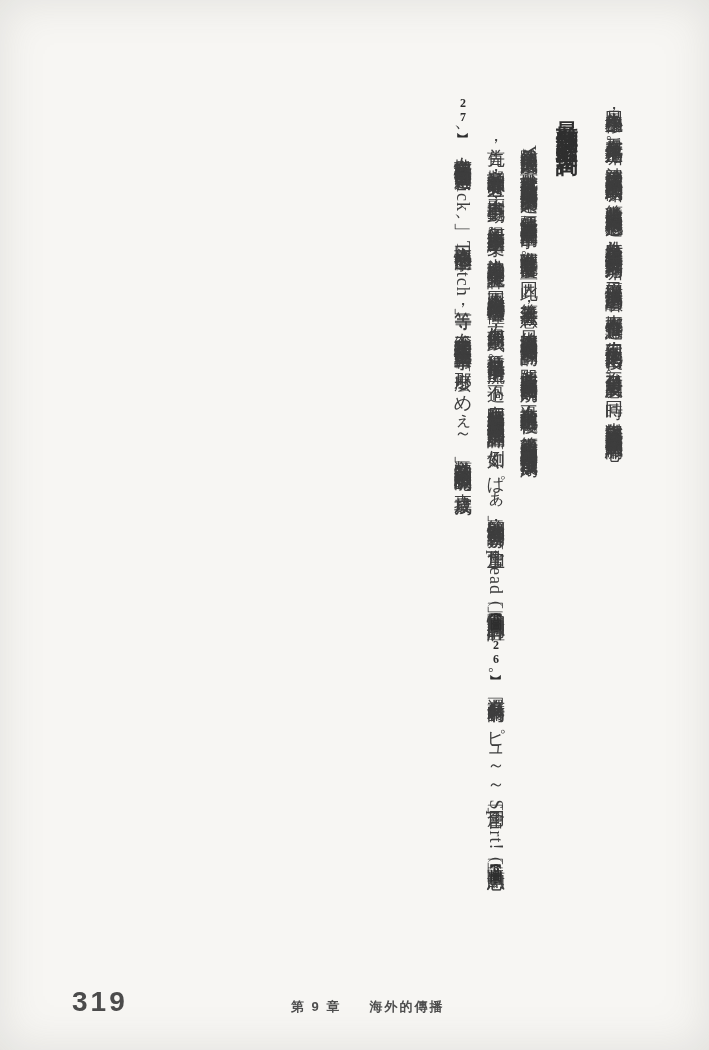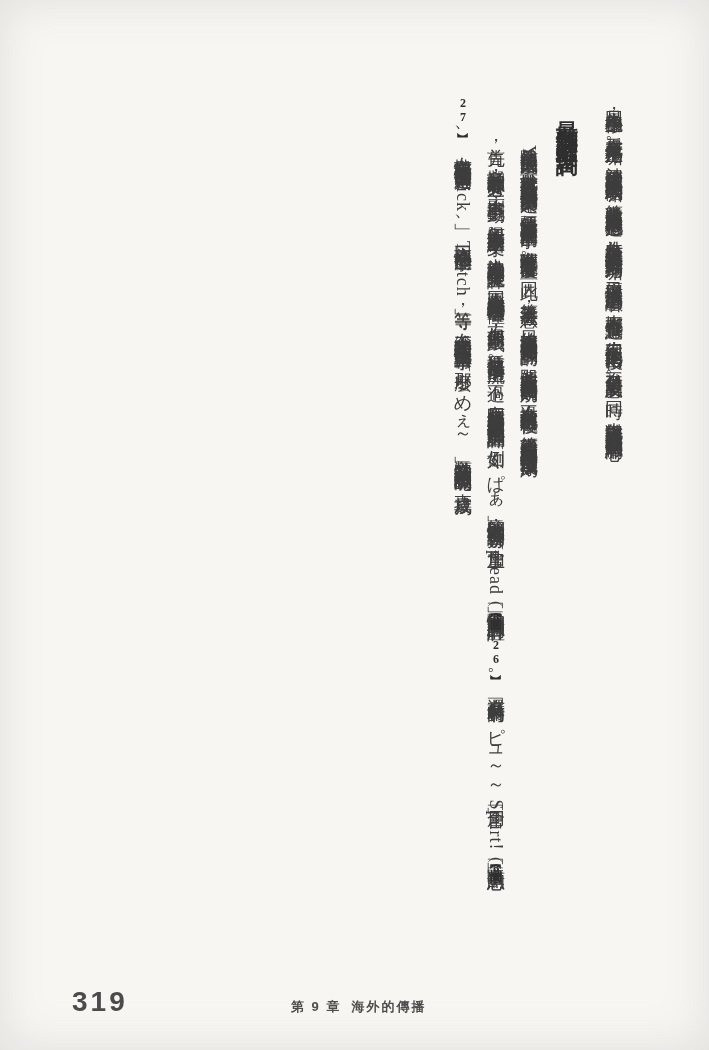--- a/index.html
+++ b/index.html
@@ -61,21 +61,21 @@
   .footer-chapter {
     position: absolute;
     left: 291px;
     top: 998px;
     font-family: "Liberation Sans", "DejaVu Sans", sans-serif;
     font-weight: bold;
     font-size: 13px;
     color: #4d4d4d;
     letter-spacing: 2px;
   }
-  .footer-chapter .chapter-title-gap { margin-left: 10px; }
+  .footer-chapter .chapter-title-gap { margin-left: 28px; }
 </style>
 </head>
 <body>
 
 <div class="page">
 
   <div class="text-area">
 
     <p class="body-para">是因為小塊的修正，看起來就像原稿沾上汙垢。被美國讀者當成漂亮原稿上的汙點或髒垢。筆者曾聽某位美國動漫粉絲親口抱怨過，為什麼出版社會讓作家辛辛苦苦畫好的原稿沾到汙垢。已經習慣日本成人漫畫的讀者，大概都不會在意這點；但被不同文化的人指出後，不禁引起了筆者的反思。同時，也對外國人將成人漫畫當成一種藝術感到非常開心。</p>
 

